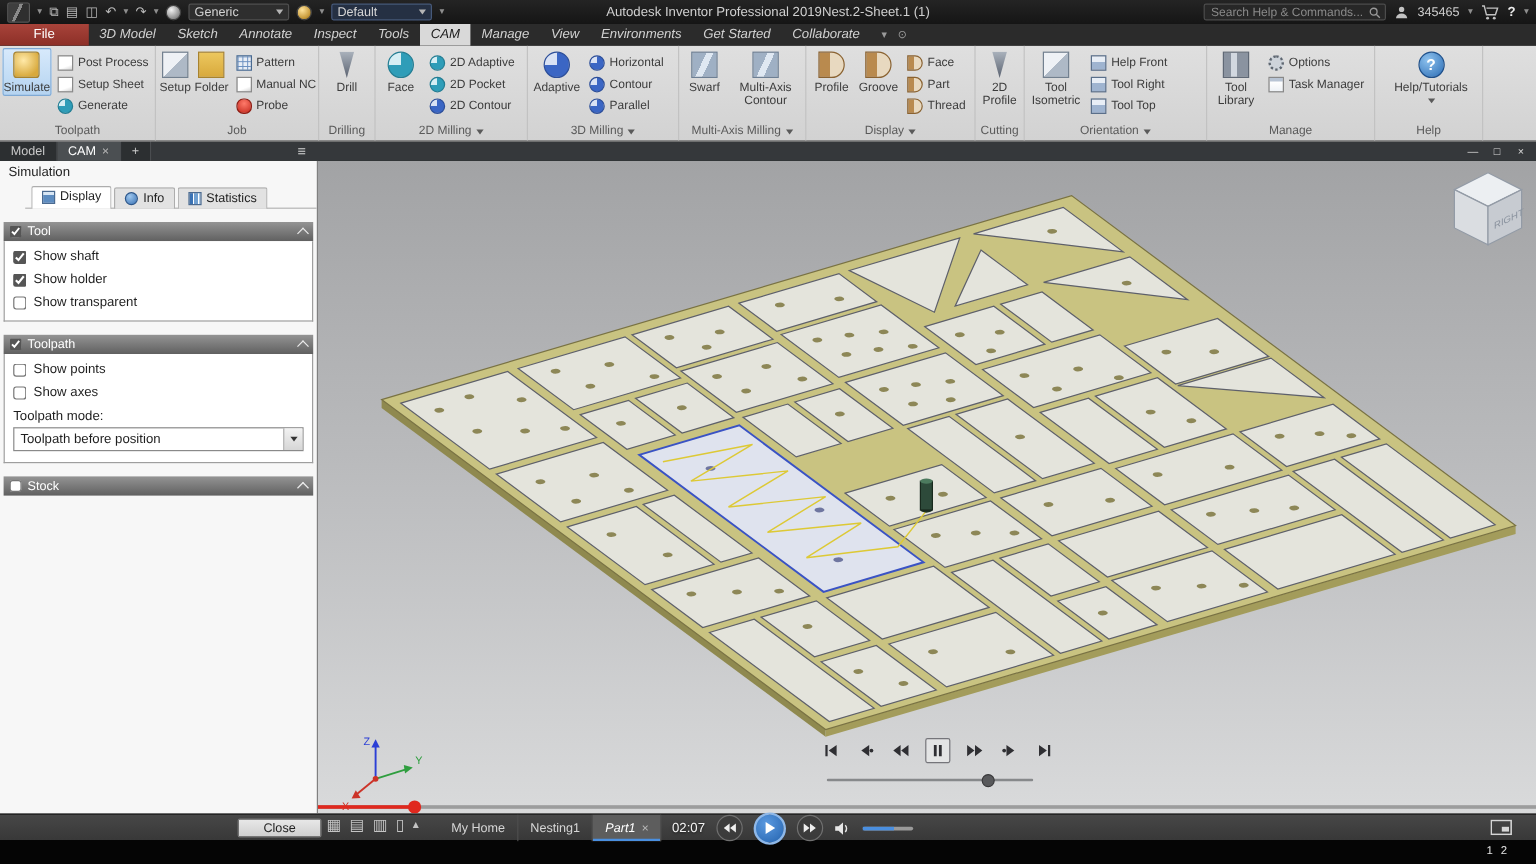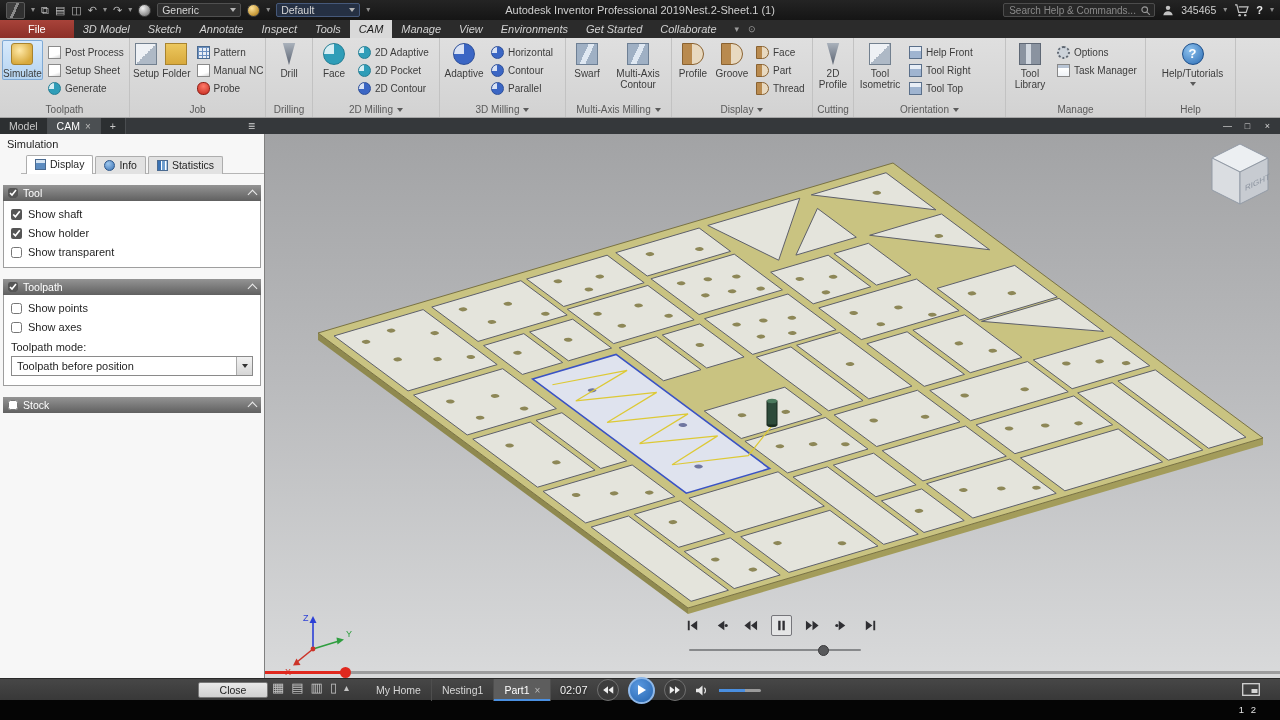--- a/index.html
+++ b/index.html
@@ -111,21 +111,21 @@
   .seek .fill{height:100%;width:80px;background:#e0281e;}
   .seek .knob{position:absolute;left:75px;top:-4px;width:11px;height:11px;border-radius:50%;background:#e0281e;}
 
   
   .bbar{position:absolute;top:678px;left:0;width:1280px;height:22px;background:linear-gradient(#474747,#383838);border-top:1px solid #2a2a2a;box-sizing:border-box;color:#ccc;z-index:25;}
   .closebtn{position:absolute;left:198px;top:3px;width:70px;height:16px;background:linear-gradient(#e8e8e8,#cfcfcf);border:1px solid #777;border-radius:2px;font-size:10.5px;font-family:inherit;color:#222;padding:0;}
   .layouts{position:absolute;left:272px;top:2px;display:flex;gap:7px;align-items:center;font-size:13px;color:#c4c4c4;line-height:1;}
   .layouts .up{font-size:10px;}
   .dtabs2{position:absolute;left:366px;top:0;height:22px;display:flex;align-items:stretch;font-size:10.5px;}
   .btab{display:flex;align-items:center;gap:5px;padding:0 10px;border-right:1px solid #4e4e4e;color:#d6d6d6;}
-  .btab.active{background:#5d5d5d;color:#fff;box-shadow:inset 0 -2px 0 #4a8fe0;}
+  .btab.active{background:#5d5d5d;color:#fff;box-shadow:inset 0 -2px 0 #4a8fe0;font-style:italic;}
   .tclose{color:#bbb;font-size:10px;}
   .vcluster{position:absolute;left:560px;top:-3px;height:28px;display:flex;align-items:center;gap:9px;}
   .vtime{font-size:11px;color:#f2f2f2;text-shadow:0 1px 2px rgba(0,0,0,0.6);}
   .vbtn{width:22px;height:22px;border-radius:50%;background:rgba(60,60,60,0.85);border:1px solid #707070;display:flex;align-items:center;justify-content:center;box-sizing:border-box;}
   .vbtn svg{width:12px;height:12px;fill:#eee;}
   .vplay{width:27px;height:27px;border-radius:50%;background:radial-gradient(circle at 38% 32%,#5a99e0,#2463ae);border:2px solid #8fb8e8;box-sizing:border-box;display:flex;align-items:center;justify-content:center;}
   .ptri{width:0;height:0;border-top:5px solid transparent;border-bottom:5px solid transparent;border-left:8px solid #fff;margin-left:2px;}
   .vvol{display:flex;align-items:center;}
   .vvol svg{width:15px;height:13px;}
   .vtrack{width:42px;height:3px;background:#9a9a9a;border-radius:2px;position:relative;}

